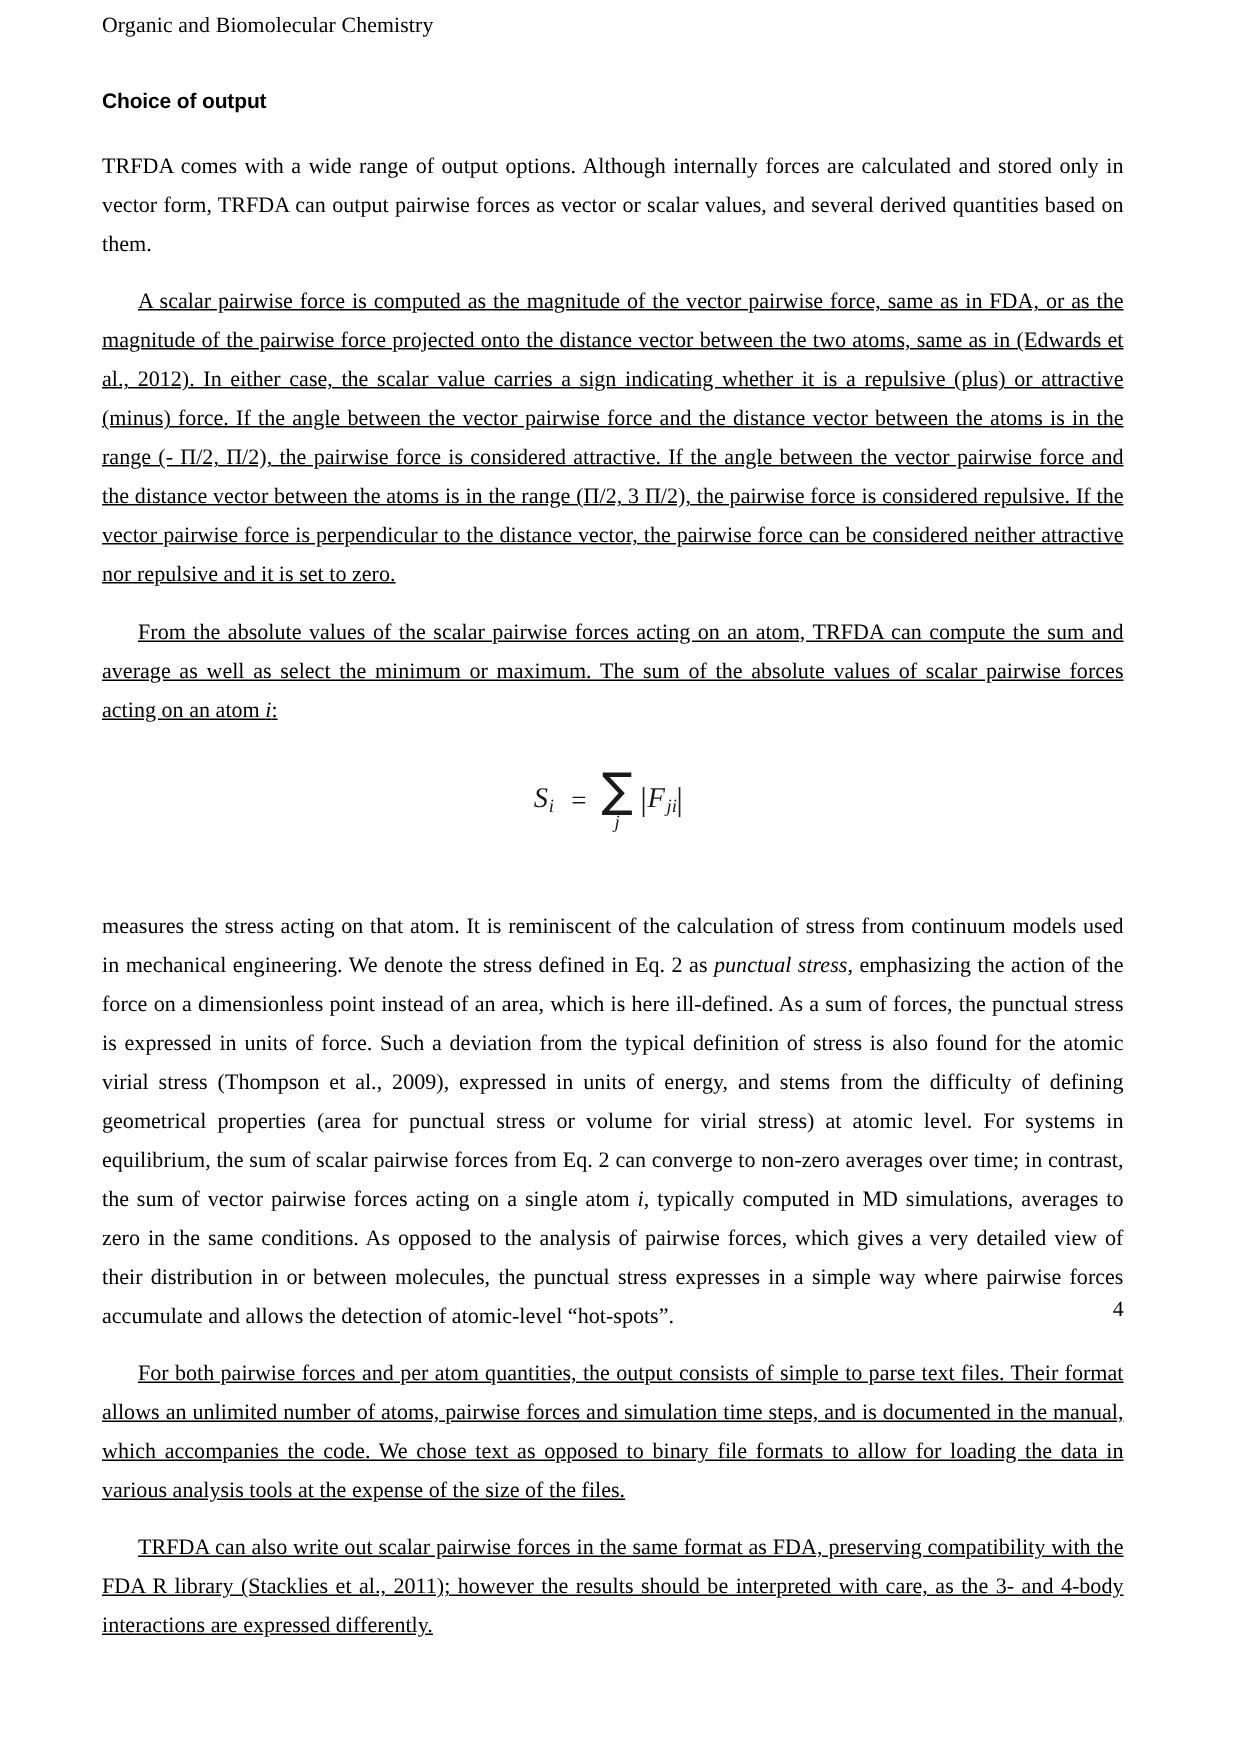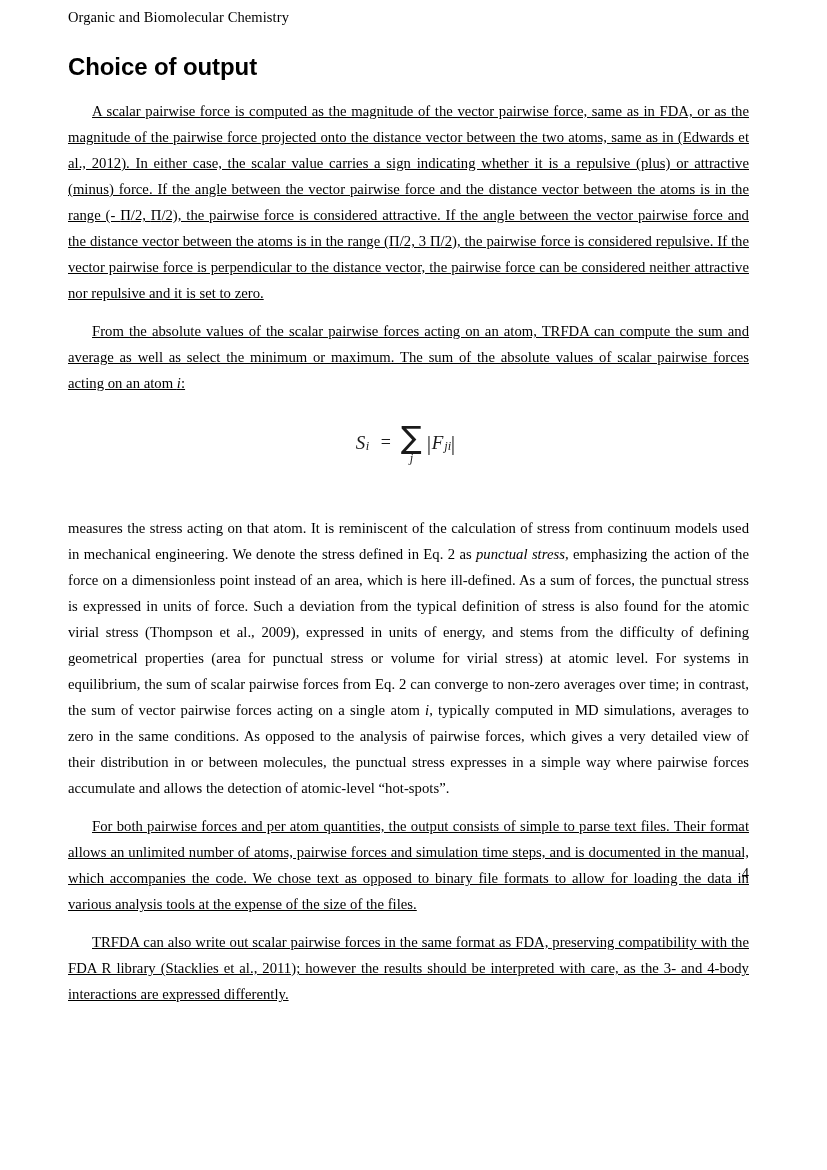--- a/index.html
+++ b/index.html
@@ -39,21 +39,21 @@
   
   .content {
     position: absolute;
     left: 68px;
     top: 56px;
     width: 681px;
   }
 
   h2.section-title {
     font-family: "Liberation Sans", "DejaVu Sans", sans-serif;
-    font-size: 24px;
+    font-size: 14px;
     font-weight: bold;
     margin: 0 0 20px 0;
     padding: 0;
     line-height: 22px;
     letter-spacing: -0.1px;
   }
 
   p.body-par {
     margin: 0 0 12px 0;
     padding: 0;
@@ -158,20 +158,21 @@
 <body>
 
 <div class="page">
 
   <div class="running-header">Organic and Biomolecular Chemistry</div>
 
   <div class="content">
 
     <h2 class="section-title">Choice of output</h2>
 
+    <p class="body-par"><span>TRFDA comes with a wide range of output options. Although internally forces are calculated and stored only in vector form, TRFDA can output pairwise forces as vector or scalar values, and several derived quantities based on them.</span></p>
 
     <p class="body-par indent"><span>A scalar pairwise force is computed as the magnitude of the vector pairwise force, same as in FDA, or as the magnitude of the pairwise force projected onto the distance vector between the two atoms, same as in (Edwards et al., 2012). In either case, the scalar value carries a sign indicating whether it is a repulsive (plus) or attractive (minus) force. If the angle between the vector pairwise force and the distance vector between the atoms is in the range (- </span><span>Π</span><span>/2, </span><span>Π</span><span>/2), the pairwise force is considered attractive. If the angle between the vector pairwise force and the distance vector between the atoms is in the range (</span><span>Π</span><span>/2, 3 </span><span>Π</span><span>/2), the pairwise force is considered repulsive. If the vector pairwise force is perpendicular to the distance vector, the pairwise force can be considered neither attractive nor repulsive and it is set to zero.</span></p>
 
     <p class="body-par indent tight"><span>From the absolute values of the scalar pairwise forces acting on an atom, TRFDA can compute the sum and average as well as select the minimum or maximum. The sum of the absolute values of scalar pairwise forces acting on an atom </span><em class="it">i</em><span>:</span></p>
 
     <div class="equation-block">
       <span class="equation">
         <span class="eq-var">S</span>
           <span class="eq-sub">i</span>
         <span class="eq-eq">=</span>

